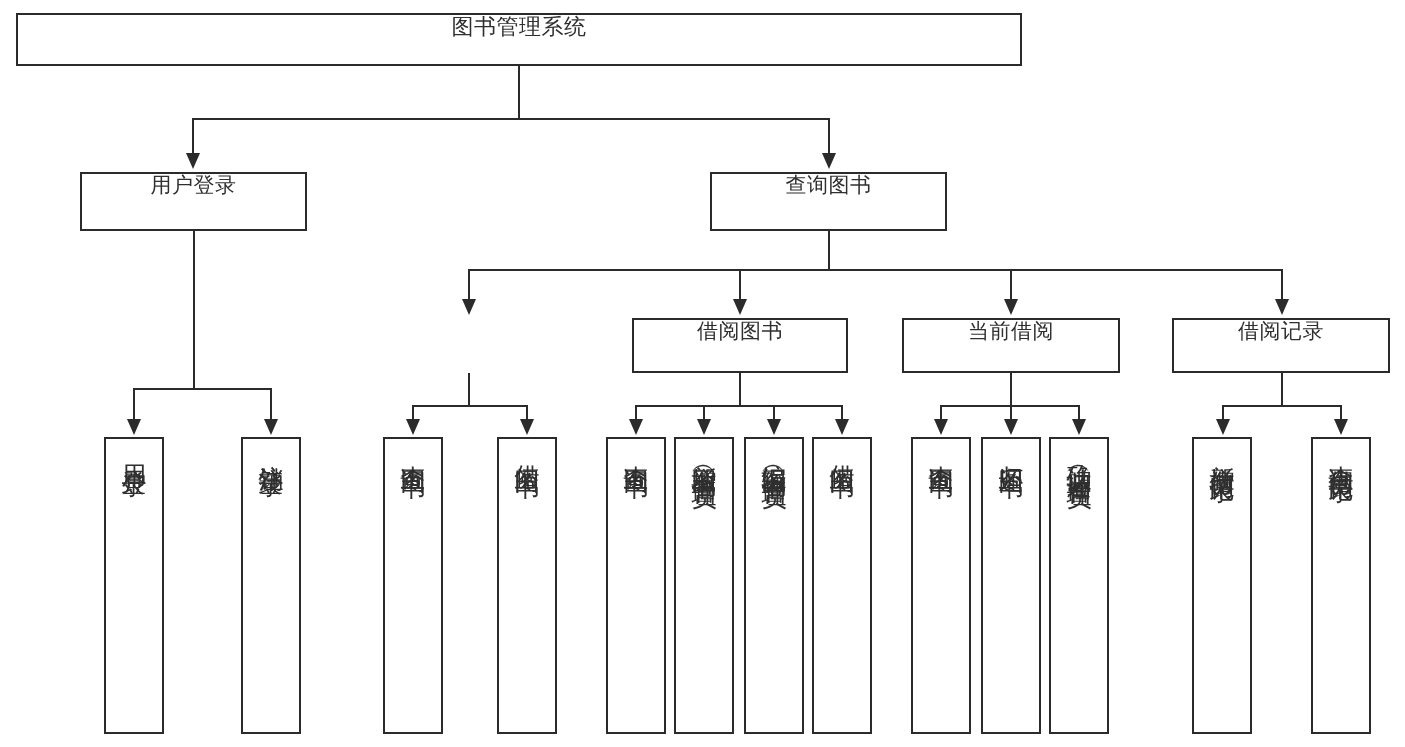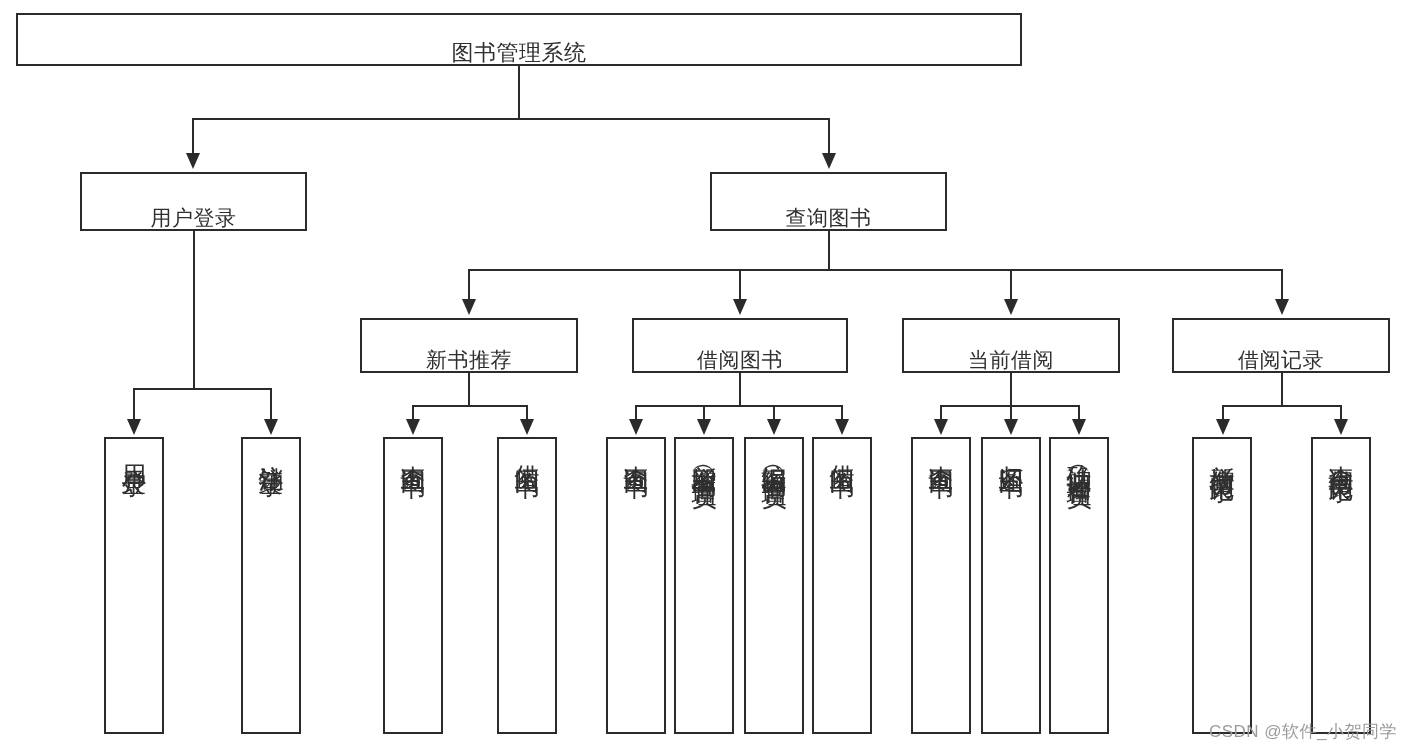--- a/index.html
+++ b/index.html
@@ -15,21 +15,21 @@
     background:#ffffff;
     overflow:hidden;
   }
   
   .node{
     position:absolute;
     box-sizing:border-box;
     border:2px solid #2b2b2b;
     background:#ffffff;
     display:flex;
-    align-items:flex-end;
+    align-items:flex-start;
     justify-content:center;
     color:#2f2f2f;
   }
   .node .lbl{
     display:block;
     line-height:1.05;
     white-space:pre;
     text-align:center;
   }
   
@@ -119,23 +119,20 @@
 
   <div class="edge vline" style="left:739px;top:269px;width:2px;height:32px;"></div>
   <div class="arrow" style="left:733px;top:299px;"></div>
 
   <div class="edge vline" style="left:1010px;top:269px;width:2px;height:32px;"></div>
   <div class="arrow" style="left:1004px;top:299px;"></div>
 
   <div class="edge vline" style="left:1281px;top:269px;width:2px;height:32px;"></div>
   <div class="arrow" style="left:1275px;top:299px;"></div>
 
-  <div class="node h-node" style="left:360px;top:318px;width:218px;height:55px;">
-    <span class="lbl">新书推荐</span>
-  </div>
 
   <div class="node h-node" style="left:632px;top:318px;width:216px;height:55px;">
     <span class="lbl">借阅图书</span>
   </div>
 
   <div class="node h-node" style="left:1172px;top:318px;width:218px;height:55px;">
     <span class="lbl">借阅记录</span>
   </div>
 
   <div class="node h-node" style="left:902px;top:318px;width:218px;height:55px;">
@@ -221,15 +218,14 @@
   </div>
 
   <div class="node v-node" style="left:1192px;top:437px;width:60px;height:297px;">
     <span class="lbl">新增借阅记录</span>
   </div>
 
   <div class="node v-node" style="left:1311px;top:437px;width:60px;height:297px;">
     <span class="lbl">查询借阅记录</span>
   </div>
 
-  <div id="watermark">CSDN @软件_小贺同学</div>
 
 </div>
 
 </body></html>

